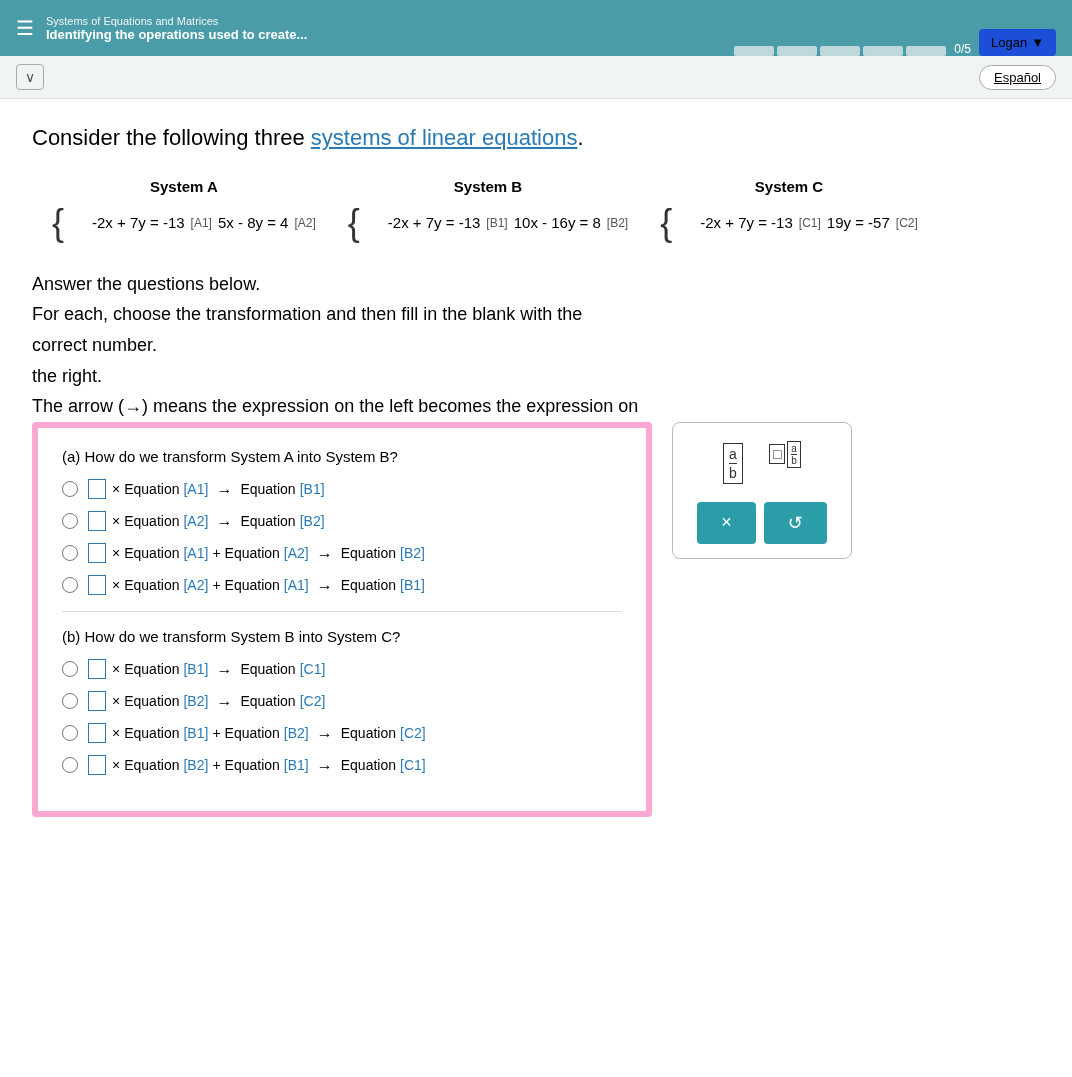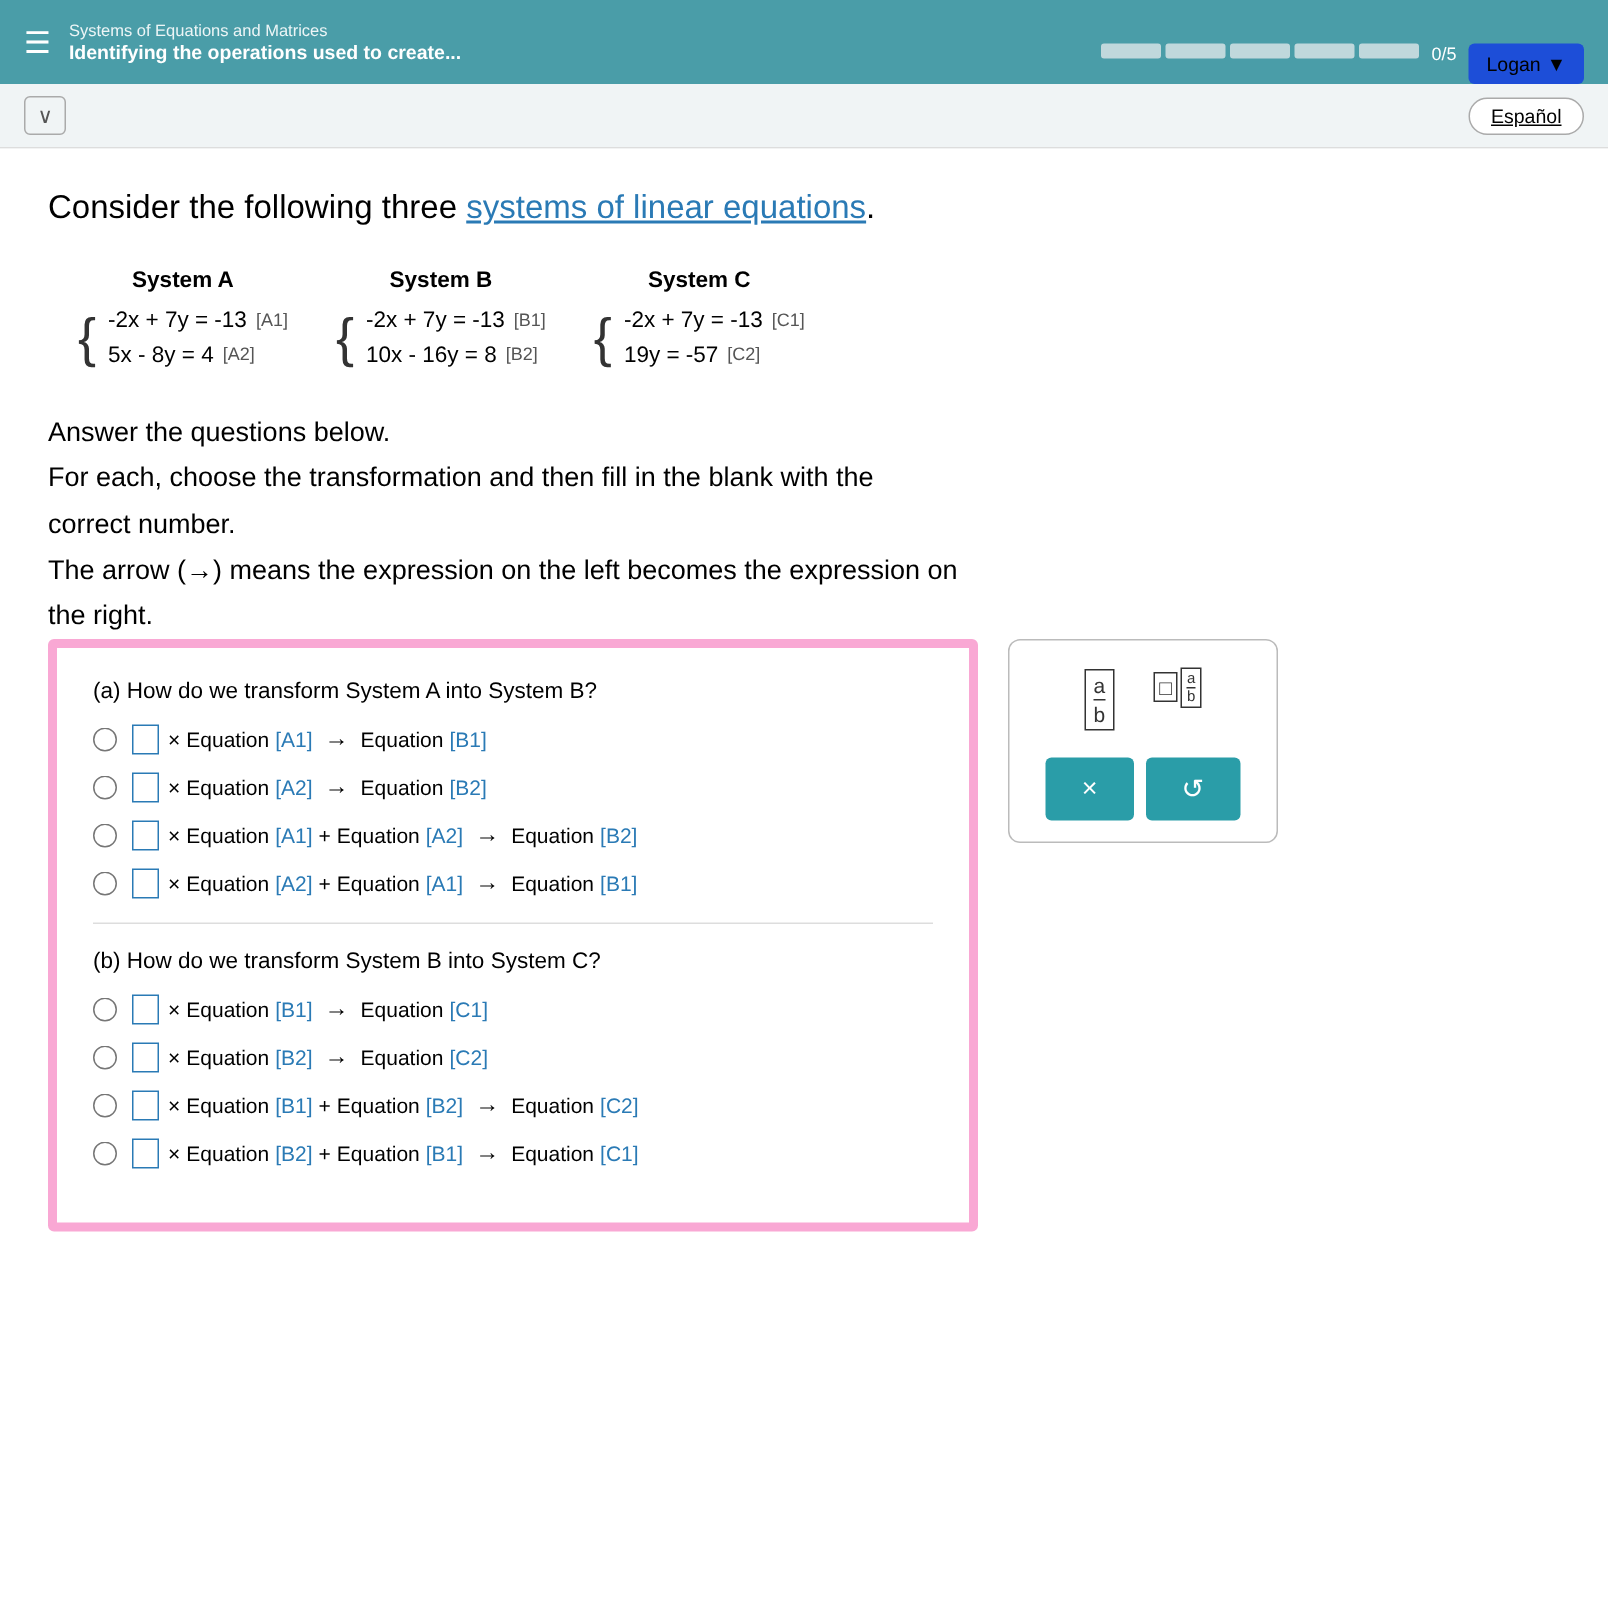--- a/index.html
+++ b/index.html
@@ -33,21 +33,21 @@
       font-size: 11px;
       opacity: 0.9;
     }
     .header-title {
       color: white;
       font-size: 13px;
       font-weight: bold;
     }
     .header-progress-area {
       display: flex;
-      align-items: flex-start;
+      align-items: flex-end;
       gap: 8px;
       margin-left: auto;
       margin-top: 29px;
     }
     .progress-bar-container {
       display: flex;
       gap: 3px;
     }
     .progress-segment {
       width: 40px;
@@ -143,22 +143,23 @@
       font-size: 15px;
     }
     .brace {
       font-size: 36px;
       line-height: 1;
       font-weight: 100;
       color: #333;
     }
     .eq-lines {
       display: flex;
-      flex-direction: column;
+      flex-direction: row;
       gap: 6px;
+      margin-left: 20px;
     }
     .eq-line {
       display: flex;
       align-items: center;
       gap: 6px;
       white-space: nowrap;
     }
     .eq-text {
       font-size: 15px;
     }
@@ -373,24 +374,24 @@
         </div>
       </div>
     </div>
 
   </div>
 
   <div class="instructions">
     <div>Answer the questions below.</div>
     <div>For each, choose the transformation and then fill in the blank with the</div>
     <div>correct number.</div>
+    <div>the right.</div>
     <div>
       <span>The arrow (</span><span>→</span><span>) means the expression on the left becomes the expression on</span>
     </div>
-    <div>the right.</div>
   </div>
 
   <div class="questions-layout">
 
     <div class="questions-box">
 
       <div class="question-section">
         <div class="question-title">(a)  How do we transform System A into System B?</div>
 
         <div class="radio-option">

